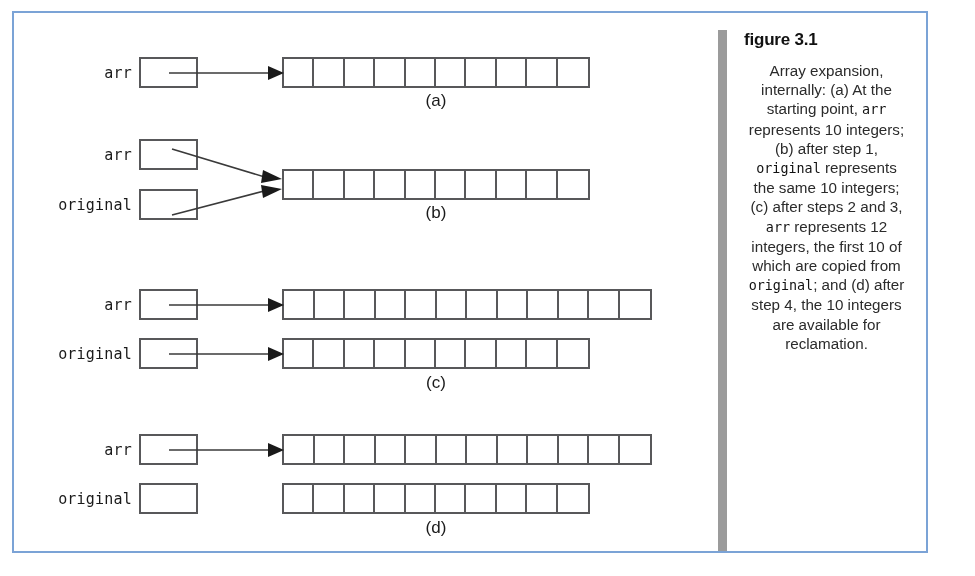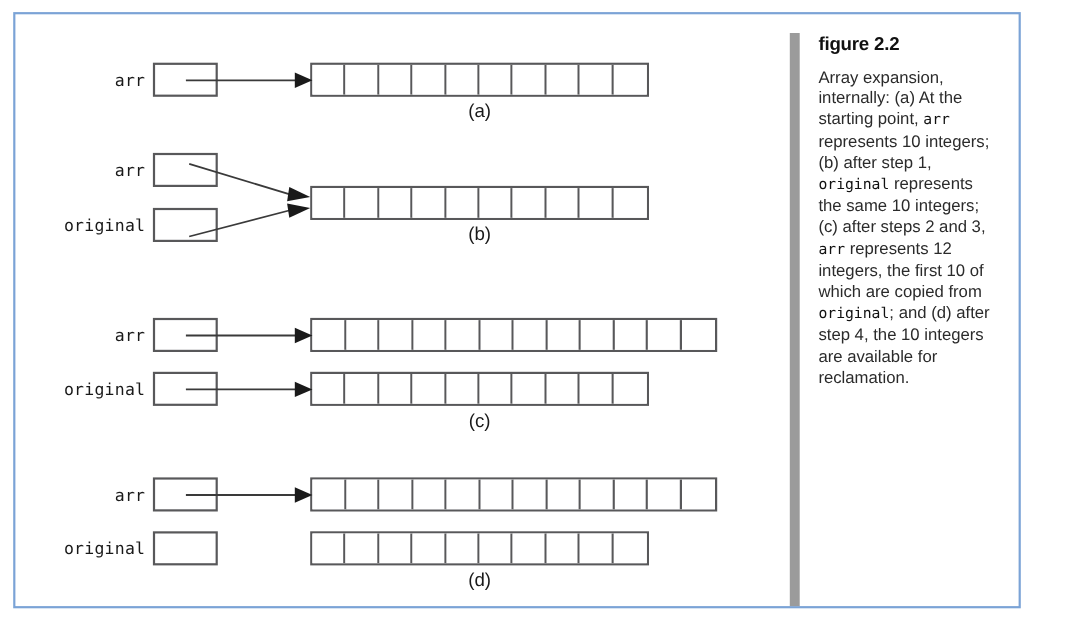--- a/index.html
+++ b/index.html
@@ -135,20 +135,21 @@
     color: #111111;
     margin: 0 0 11px 0;
     letter-spacing: -0.2px;
   }
   .caption-body {
     font-family: "Liberation Sans", sans-serif;
     font-size: 15.2px;
     line-height: 19.2px;
     color: #2b2b2b;
     margin: 0;
+    text-align: center;
   }
   .caption-body .code {
     font-family: "DejaVu Sans Mono", "Liberation Mono", monospace;
     font-size: 13.4px;
     color: #111111;
   }
 </style>
 </head>
 <body>
 
@@ -298,18 +299,18 @@
         </svg>
 
         <div class="sub-caption" style="left:392px;top:110px;">(d)</div>
       </div>
 
     </div>
 
     <div class="caption-rule"></div>
 
     <div class="caption-col">
-      <div class="caption-title">figure 2.2</div>
+      <div class="caption-title">figure 3.1</div>
       <div class="caption-body"><span>Array expansion, internally: (a) At the starting point, </span><span class="code">arr</span><span> represents 10 integers; (b) after step 1, </span><span class="code">original</span><span> represents the same 10 integers; (c) after steps 2 and 3, </span><span class="code">arr</span><span> represents 12 integers, the first 10 of which are copied from </span><span class="code">original</span><span>; and (d) after step 4, the 10 integers are available for reclamation.</span></div>
     </div>
 
   </div>
 </div>
 
 </body></html>

